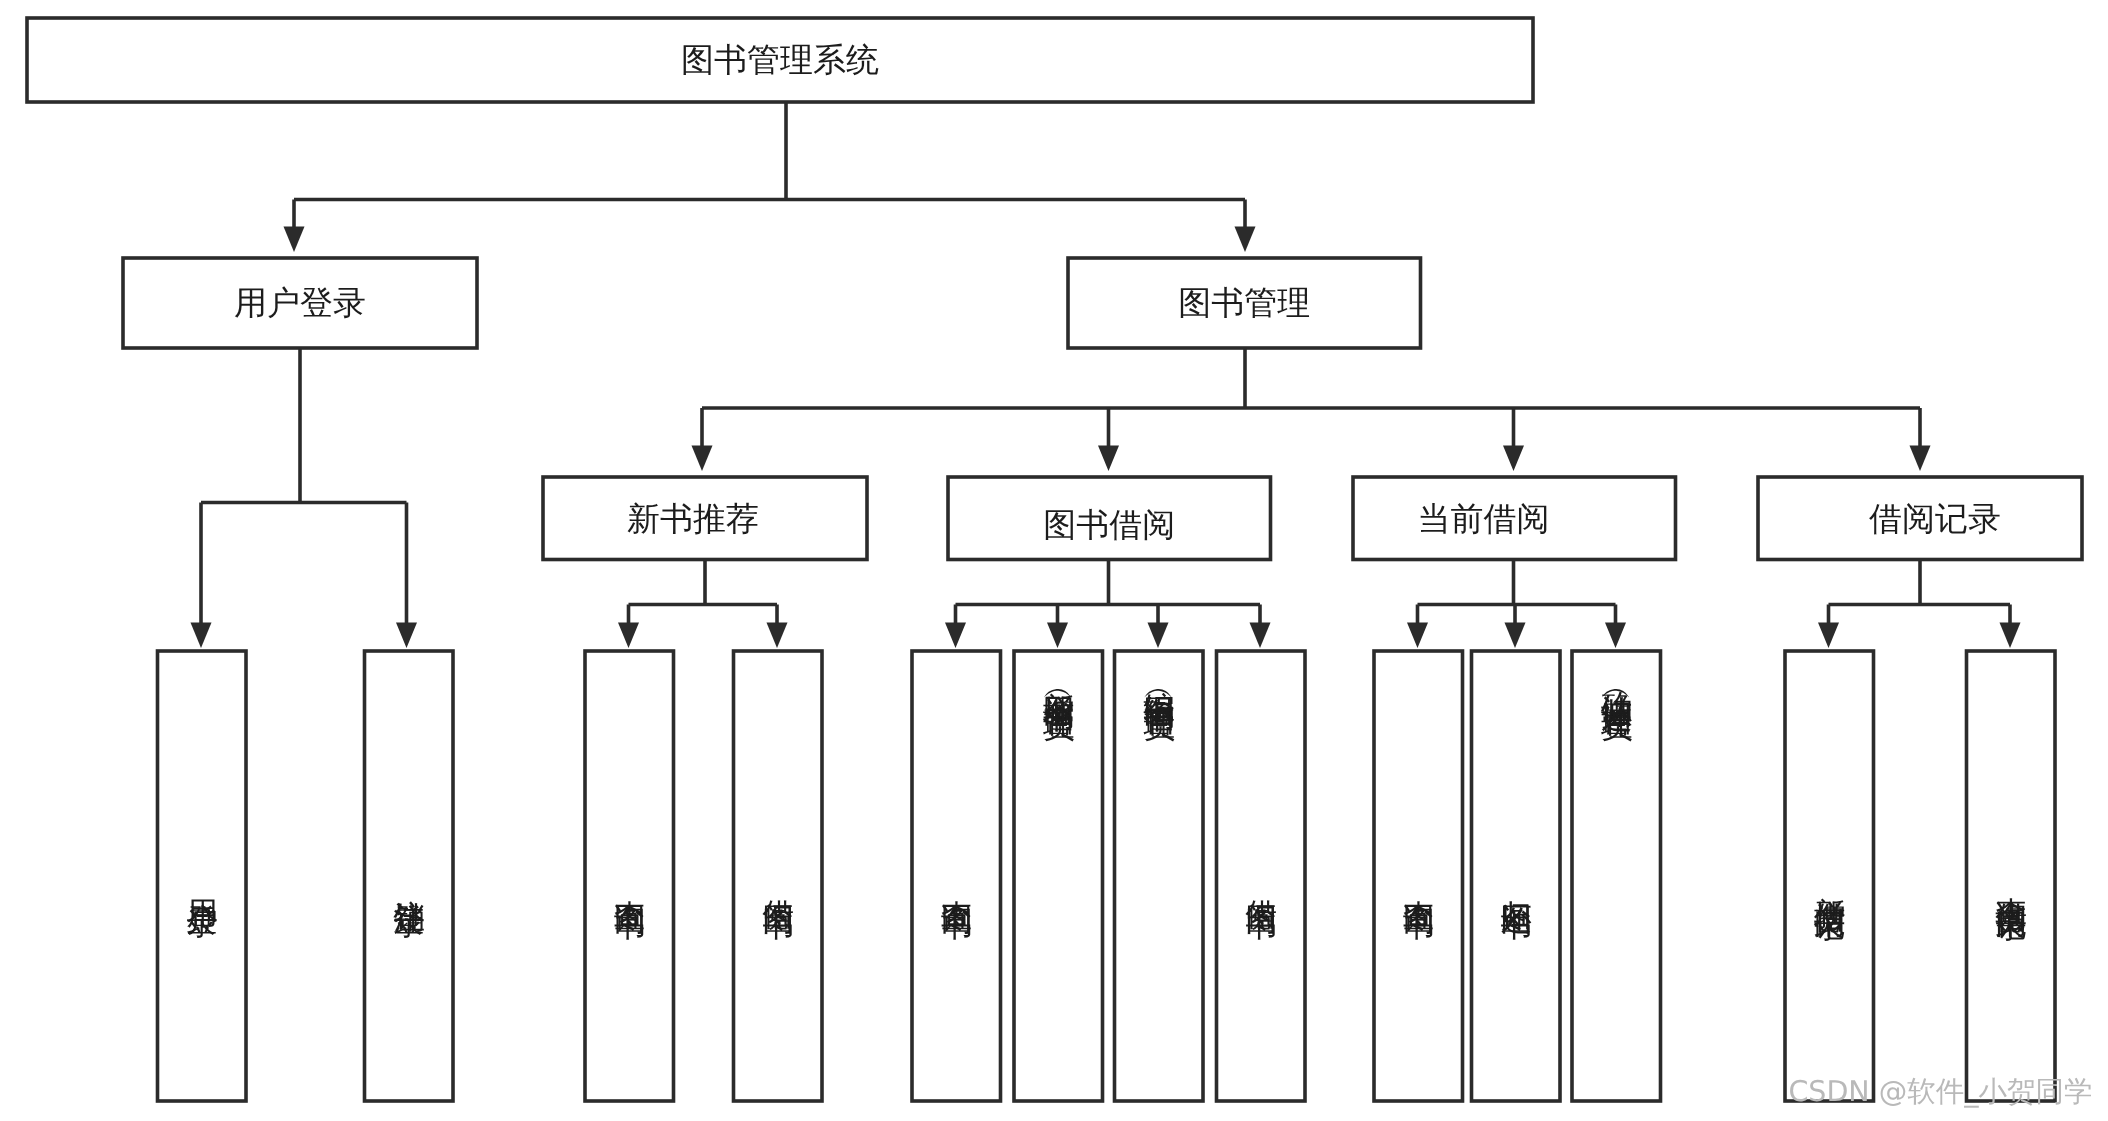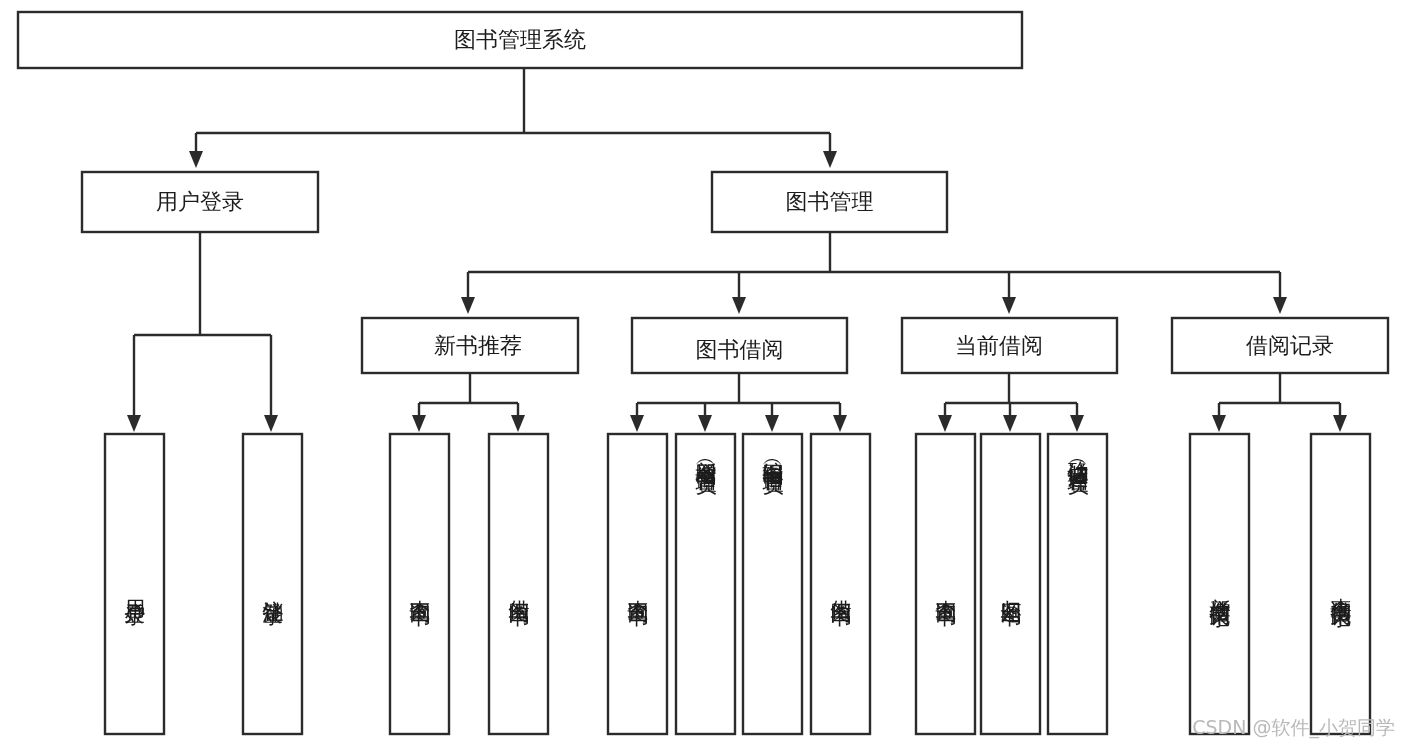--- a/index.html
+++ b/index.html
@@ -166,27 +166,27 @@
   <div id="labels-layer">
       <div class="hlabel-wrap" style="left: 18px; top: 12px; width: 1004px; height: 56px;">
         <span class="hlabel-text">图书管理系统</span>
       </div>
       <div class="hlabel-wrap" style="left: 82px; top: 172px; width: 236px; height: 60px;">
         <span class="hlabel-text">用户登录</span>
       </div>
       <div class="hlabel-wrap" style="left: 712px; top: 172px; width: 235px; height: 60px; border-radius: 27px;">
         <span class="hlabel-text">图书管理</span>
       </div>
-      <div class="hlabel-wrap" style="left: 370px; top: 318px; width: 216px; height: 55px; border-radius: 20px;">
+      <div class="hlabel-wrap" style="left: 354px; top: 318px; width: 216px; height: 55px; border-radius: 20px;">
         <span class="hlabel-text">新书推荐</span>
       </div>
       <div class="hlabel-wrap" style="left: 632px; top: 318px; width: 215px; height: 64px;">
         <span class="hlabel-text">图书借阅</span>
       </div>
-      <div class="hlabel-wrap" style="left: 902px; top: 318px; width: 174px; height: 55px; padding-left: 10px;">
+      <div class="hlabel-wrap" style="left: 902px; top: 318px; width: 174px; height: 55px;">
         <span class="hlabel-text">当前借阅</span>
       </div>
       <div class="hlabel-wrap" style="left: 1172px; top: 318px; width: 236px; height: 55px;">
         <span class="hlabel-text">借阅记录</span>
       </div>
       <div class="vlabel-wrap" style="left: 105px; top: 444px; width: 59px; height: 286px; align-items: center;">
         <span class="vlabel-text">用户登录</span>
       </div>
       <div class="vlabel-wrap" style="left: 243px; top: 444px; width: 59px; height: 286px; align-items: center;">
         <span class="vlabel-text">注销登录</span>

